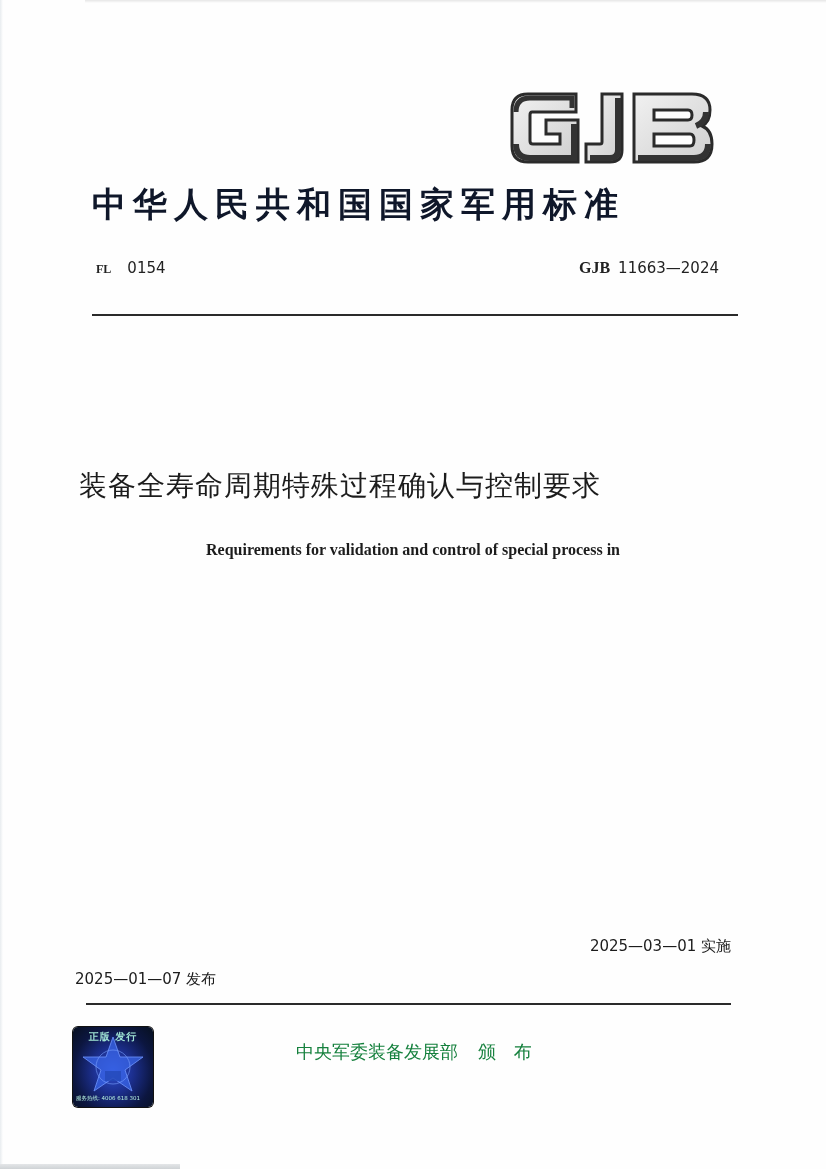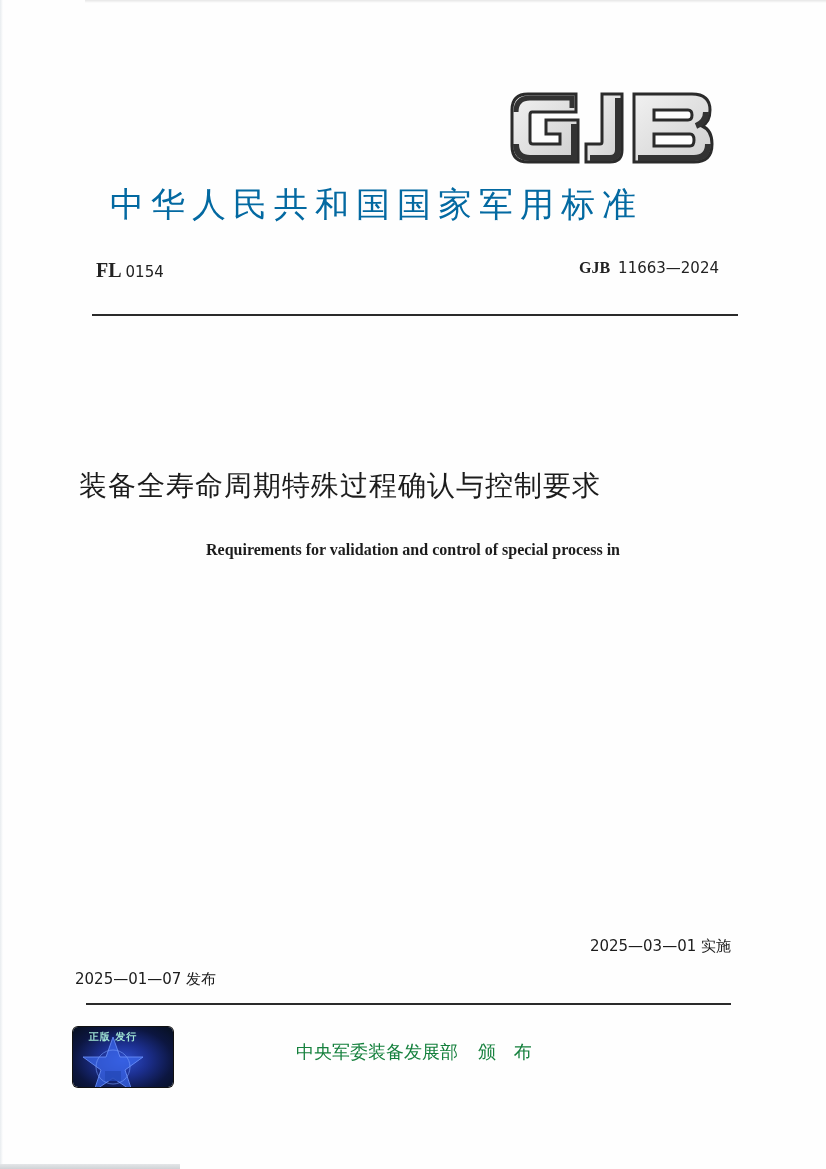--- a/index.html
+++ b/index.html
@@ -42,41 +42,41 @@
     
     .logo {
       position: absolute;
       left: 506px; top: 88px;
       width: 212px; height: 80px;
     }
     .logo svg { width: 100%; height: 100%; display: block; }
 
     .std-title {
       position: absolute;
-      left: 110px; top: 182px;
+      left: 92px; top: 182px;
       width: 650px;
       font-family: "DejaVu Serif", "Liberation Serif", serif;
-      font-weight: normal;
+      font-weight: bold;
       font-size: 34px;
       letter-spacing: 7px;
-      color: #0369a1;
+      color: #0f172a;
       white-space: nowrap;
     }
     .classification {
       position: absolute;
       left: 96px; top: 259px;
       font-size: 15px;
       color: #222;
       white-space: nowrap;
     }
     .classification .prefix {
       font-family: "Liberation Serif", serif;
       font-weight: bold;
-      font-size: 20px;
-      margin-right: 4px;
+      font-size: 12px;
+      margin-right: 16px;
     }
     .std-number {
       position: absolute;
       right: 107px; top: 259px;
       font-size: 15px;
       color: #222;
       white-space: nowrap;
     }
     .std-number .prefix {
       font-family: "Liberation Serif", serif;
@@ -139,26 +139,25 @@
       white-space: nowrap;
     }
     .issuer .verb {
       margin-left: 20px;
       letter-spacing: 6px;
     }
     
     .hologram {
       position: absolute;
       left: 73px; top: 1027px;
-      width: 80px; height: 60px;
+      width: 80px; height: 80px;
       border-radius: 5px;
       background: radial-gradient(ellipse at 50% 55%, #2e4fd0 0%, #1c2f8f 35%, #0c1640 70%, #07101f 100%);
       box-shadow: 0 0 0 1px #111;
       overflow: hidden;
-      padding-left: 20px;
     }
     .hologram svg {
       position: absolute;
       left: 0; top: 0;
       width: 80px; height: 80px;
     }
     .holo-text-top {
       position: absolute;
       left: 0; top: 3px;
       width: 80px;

